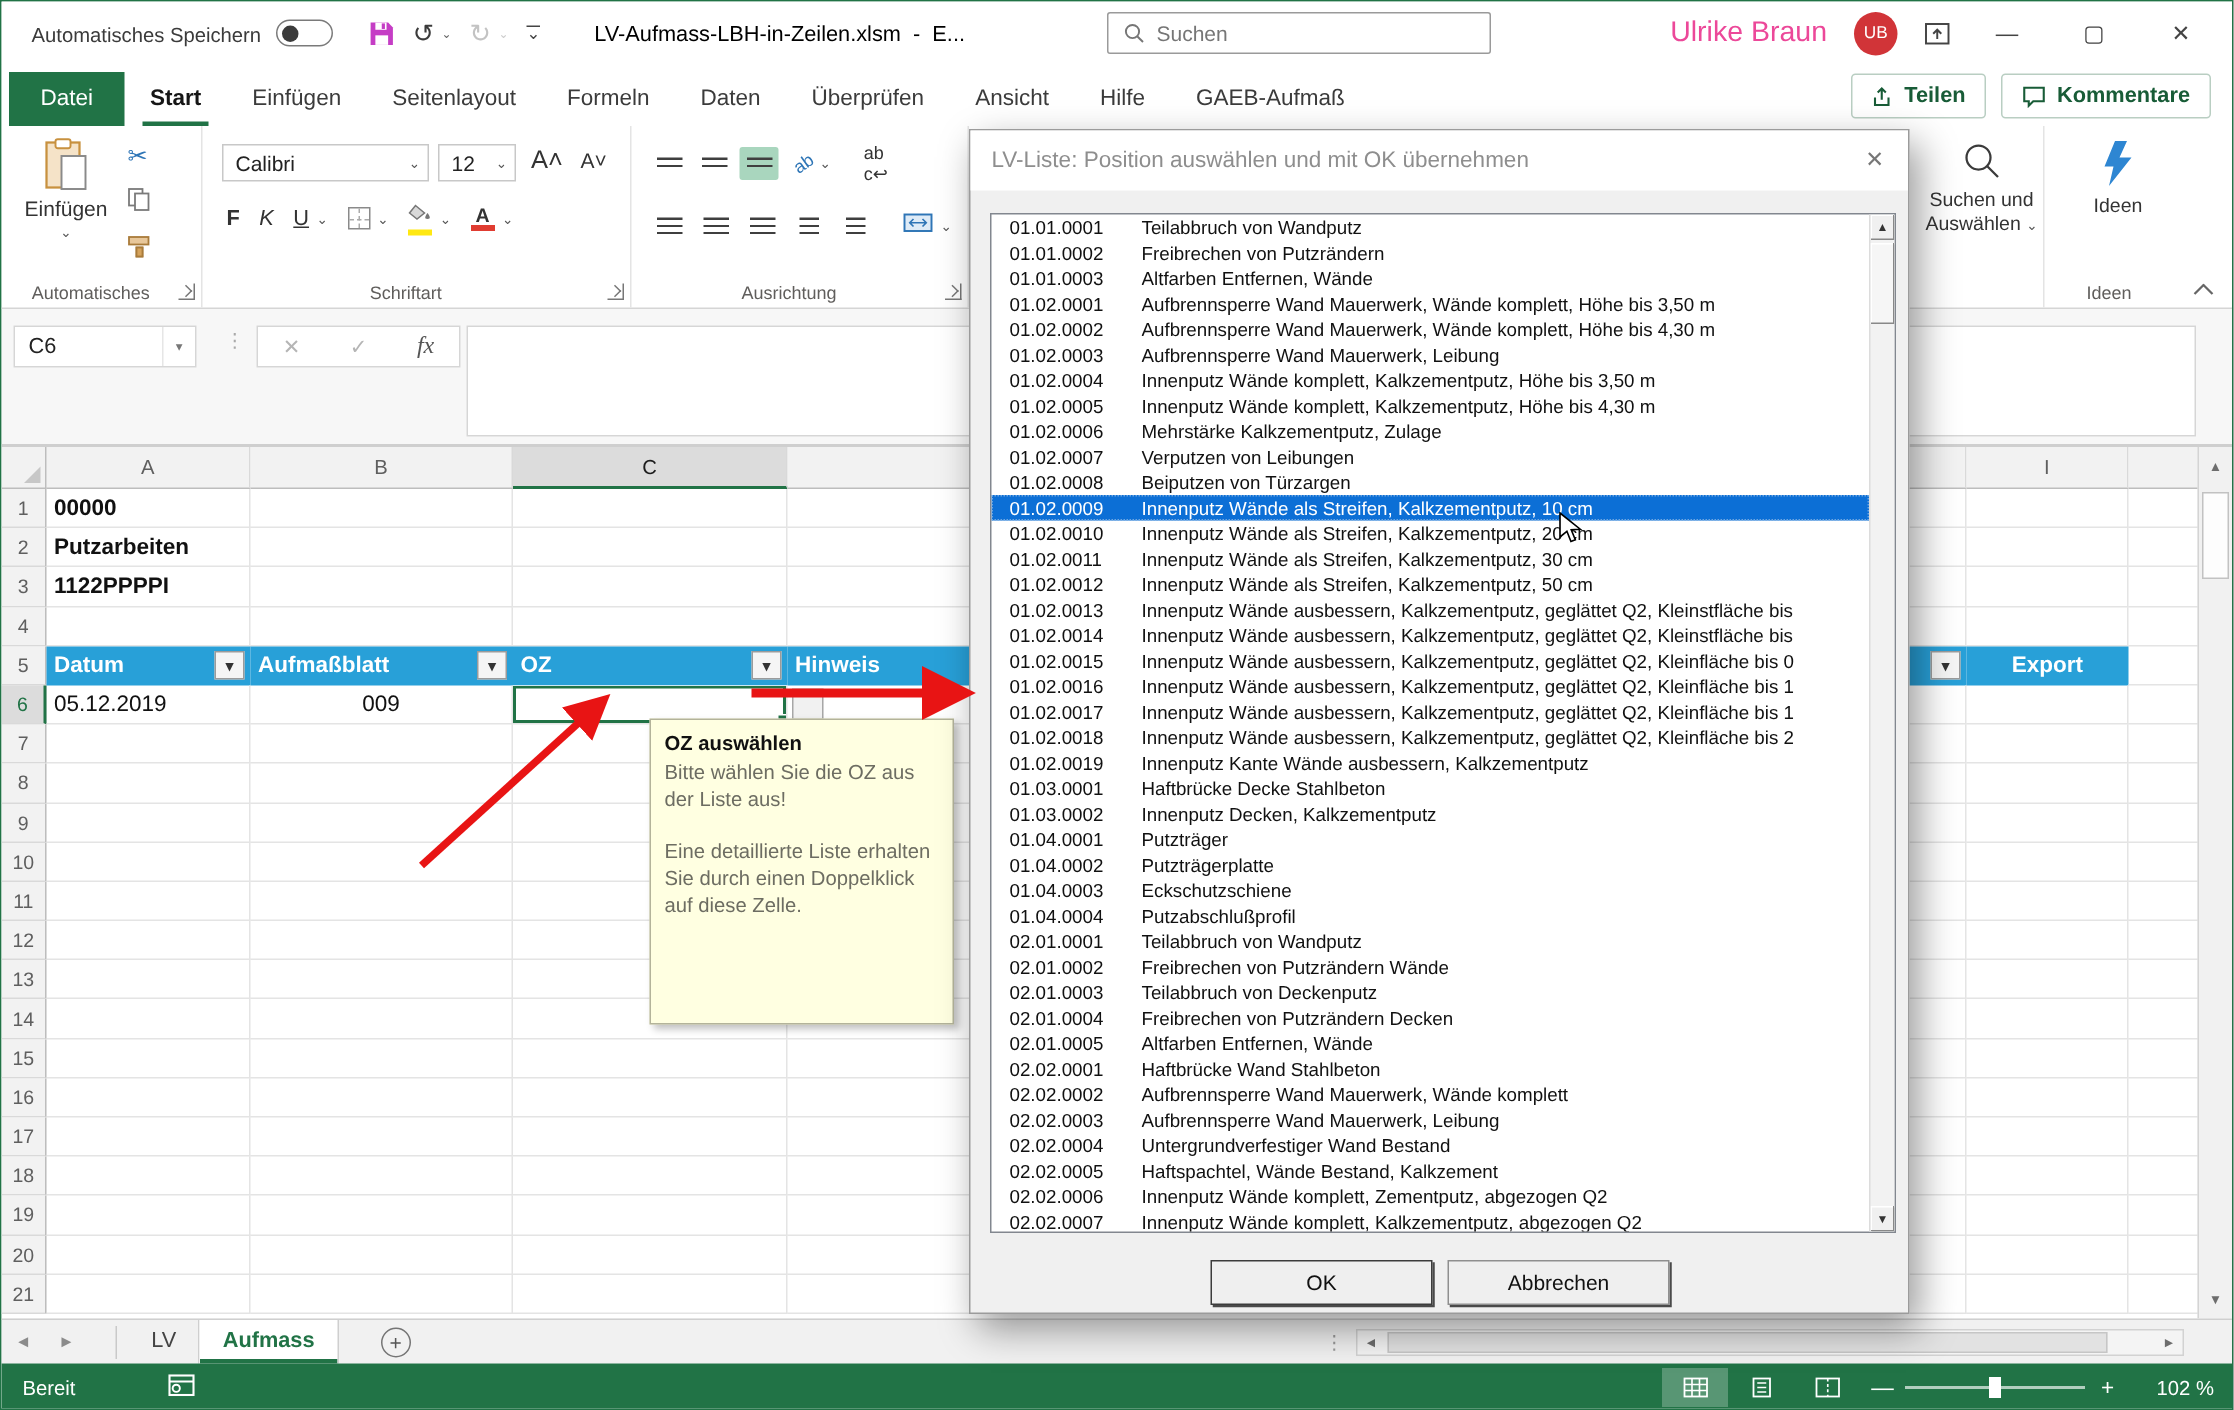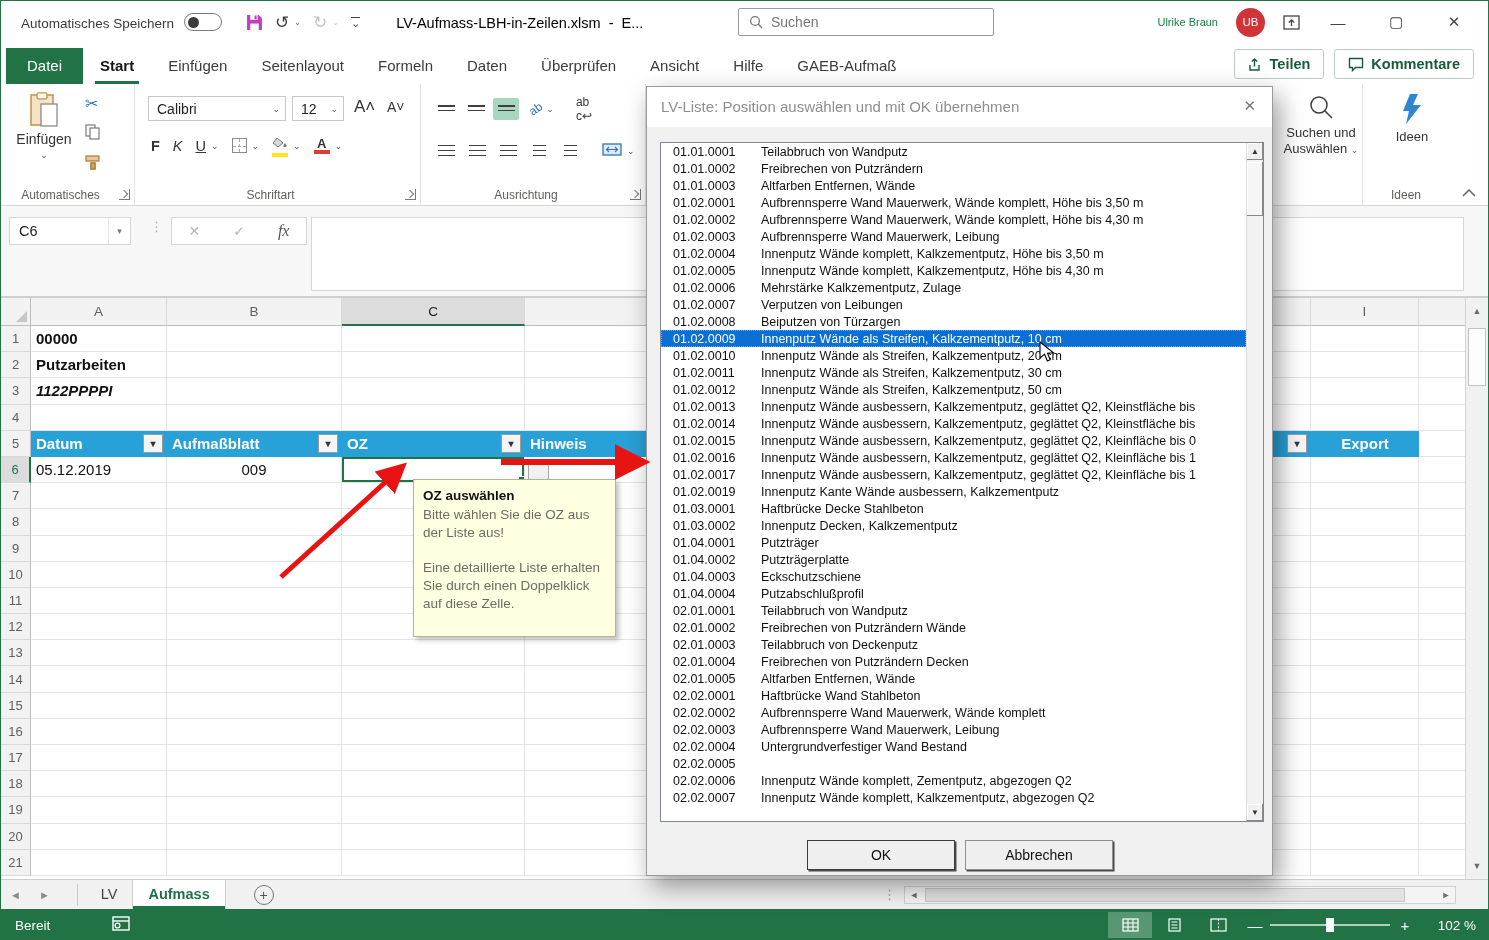--- a/index.html
+++ b/index.html
@@ -14,21 +14,21 @@
   .toggle::after{content:"";position:absolute;left:3px;top:2.5px;width:11px;height:11px;border-radius:50%;background:#3b3b3b}
   .qat{display:flex;align-items:center;gap:12px;margin-left:14px}
   .glyph{font-size:17px;color:#3b3b3b;line-height:1}
   .glyph.dis{color:#c3c3c3}
   .mini{font-size:8px;color:#666;margin-left:-7px}
   .qat-custom{font-size:11px;color:#444;border-top:1.5px solid #444;line-height:9px;padding-top:1px}
   .tb-filename{margin-left:26px;font-size:14.5px;color:#000000;white-space:pre}
   .searchbox{position:absolute;left:737px;top:7px;width:256px;height:28px;border:1px solid #9a9a9a;border-radius:2px;
              background:#fff;display:flex;align-items:center;gap:8px;padding-left:10px;font-size:14px;color:#767676}
   .tb-right{position:absolute;right:0;top:0;height:42px;display:flex;align-items:center;gap:18px;padding-right:14px}
-  .username{font-size:11px;color:#15803d}
+  .username{font-size:19px;color:#ec4899}
   .avatar{width:29px;height:29px;border-radius:50%;background:var(--avatar-red,#D13438);color:#fff;font-size:11.5px;
           display:flex;align-items:center;justify-content:center}
   .winbtn{width:40px;text-align:center;font-size:15px;color:#444}
   
   .tabrow{position:absolute;left:0;top:42px;width:100%;height:41px;background:#fff;display:flex;align-items:flex-end;padding-left:5px}
   .rtab{padding:0 17px;line-height:36px;font-size:15px;color:#3b3b3b;position:relative}
   .rtab.file{background:var(--accent-green,#217346);color:#fff;padding:0 21px}
   .rtab.active{color:#161616;font-weight:bold}
   .rtab.active::after{content:"";position:absolute;left:12px;right:12px;bottom:0;height:3px;background:var(--accent-green,#217346)}
   .tr-buttons{position:absolute;right:14px;top:6px;display:flex;gap:10px}
@@ -110,21 +110,21 @@
   .st-ready{padding-left:14px}
   .st-macro{margin-left:62px}
   .st-right{position:absolute;right:0;display:flex;align-items:center;gap:0;padding-right:12px}
   .viewbtn{width:44px;height:26px;display:flex;align-items:center;justify-content:center}
   .viewbtn.on{background:rgba(255,255,255,.25)}
   .zminus,.zplus{width:30px;text-align:center;font-size:15px}
   .ztrack{position:relative;width:120px;height:2px;background:rgba(255,255,255,.65)}
   .zthumb{position:absolute;left:56px;top:-6px;width:8px;height:14px;background:#fff}
   .zval{width:56px;text-align:right;font-size:13.5px}
   
-  .tooltip{position:absolute;left:412px;top:478px;width:203px;height:158px;background:var(--tooltip-bg,#FFFFE1);
+  .tooltip{position:absolute;left:432px;top:478px;width:203px;height:204px;background:var(--tooltip-bg,#FFFFE1);
            border:1px solid #b3b39a;box-shadow:3px 3px 5px rgba(0,0,0,.25);padding:7px 9px;z-index:25;
            font-size:13.5px;line-height:1.33;color:#6d6d62}
   .tt-title{font-weight:bold;color:#111;margin-bottom:1px}
   .tt-p2{margin-top:17px}
   
   .dialog{position:absolute;left:645px;top:85px;width:627px;height:790px;background:#f0f0f0;border:1px solid #9b9b9b;
           box-shadow:6px 10px 24px rgba(0,0,0,.4);z-index:30}
   .dlg-title{height:40px;background:#fff;font-size:15px;color:#8e8e8e;line-height:40px;padding-left:14px}
   .dlg-close{position:absolute;right:16px;top:10px;font-size:15px;color:#777}
   .dlg-list{position:absolute;left:13px;top:55px;width:604px;height:680px;background:#fff;border:1px solid #82878f;overflow:hidden}
@@ -395,21 +395,21 @@
           <div class="cell b" style="width: 136px;">Putzarbeiten</div>
           <div class="cell" style="width: 175px;"></div>
           <div class="cell" style="width: 183px;"></div>
           <div class="cell" style="width: 230px;"></div>
           <div class="cell" style="width: 556px;"></div>
           <div class="cell" style="width: 108px;"></div>
           <div class="cell" style="width: 48px;"></div>
         </div>
         <div class="grow">
           <div class="rnum">3</div>
-          <div class="cell b" style="width: 136px; font-style: italic;">1122PPPPI</div>
+          <div class="cell b" style="width: 136px;">1122PPPPI</div>
           <div class="cell" style="width: 175px;"></div>
           <div class="cell" style="width: 183px;"></div>
           <div class="cell" style="width: 230px;"></div>
           <div class="cell" style="width: 556px;"></div>
           <div class="cell" style="width: 108px;"></div>
           <div class="cell" style="width: 48px;"></div>
         </div>
         <div class="grow">
           <div class="rnum">4</div>
           <div class="cell" style="width: 136px;"></div>
@@ -759,20 +759,24 @@
           </div>
           <div class="lrow">
             <span class="lcode">01.02.0016</span>
             <span class="ltext">Innenputz Wände ausbessern, Kalkzementputz, geglättet Q2, Kleinfläche bis 1</span>
           </div>
           <div class="lrow">
             <span class="lcode">01.02.0017</span>
             <span class="ltext">Innenputz Wände ausbessern, Kalkzementputz, geglättet Q2, Kleinfläche bis 1</span>
           </div>
           <div class="lrow">
+            <span class="lcode">01.02.0018</span>
+            <span class="ltext">Innenputz Wände ausbessern, Kalkzementputz, geglättet Q2, Kleinfläche bis 2</span>
+          </div>
+          <div class="lrow">
             <span class="lcode">01.02.0019</span>
             <span class="ltext">Innenputz Kante Wände ausbessern, Kalkzementputz</span>
           </div>
           <div class="lrow">
             <span class="lcode">01.03.0001</span>
             <span class="ltext">Haftbrücke Decke Stahlbeton</span>
           </div>
           <div class="lrow">
             <span class="lcode">01.03.0002</span>
             <span class="ltext">Innenputz Decken, Kalkzementputz</span>
@@ -824,20 +828,21 @@
           <div class="lrow">
             <span class="lcode">02.02.0003</span>
             <span class="ltext">Aufbrennsperre Wand Mauerwerk, Leibung</span>
           </div>
           <div class="lrow">
             <span class="lcode">02.02.0004</span>
             <span class="ltext">Untergrundverfestiger Wand Bestand</span>
           </div>
           <div class="lrow">
             <span class="lcode">02.02.0005</span>
+            <span class="ltext">Haftspachtel, Wände Bestand, Kalkzement</span>
           </div>
           <div class="lrow">
             <span class="lcode">02.02.0006</span>
             <span class="ltext">Innenputz Wände komplett, Zementputz, abgezogen Q2</span>
           </div>
           <div class="lrow">
             <span class="lcode">02.02.0007</span>
             <span class="ltext">Innenputz Wände komplett, Kalkzementputz, abgezogen Q2</span>
           </div>
         </div>

